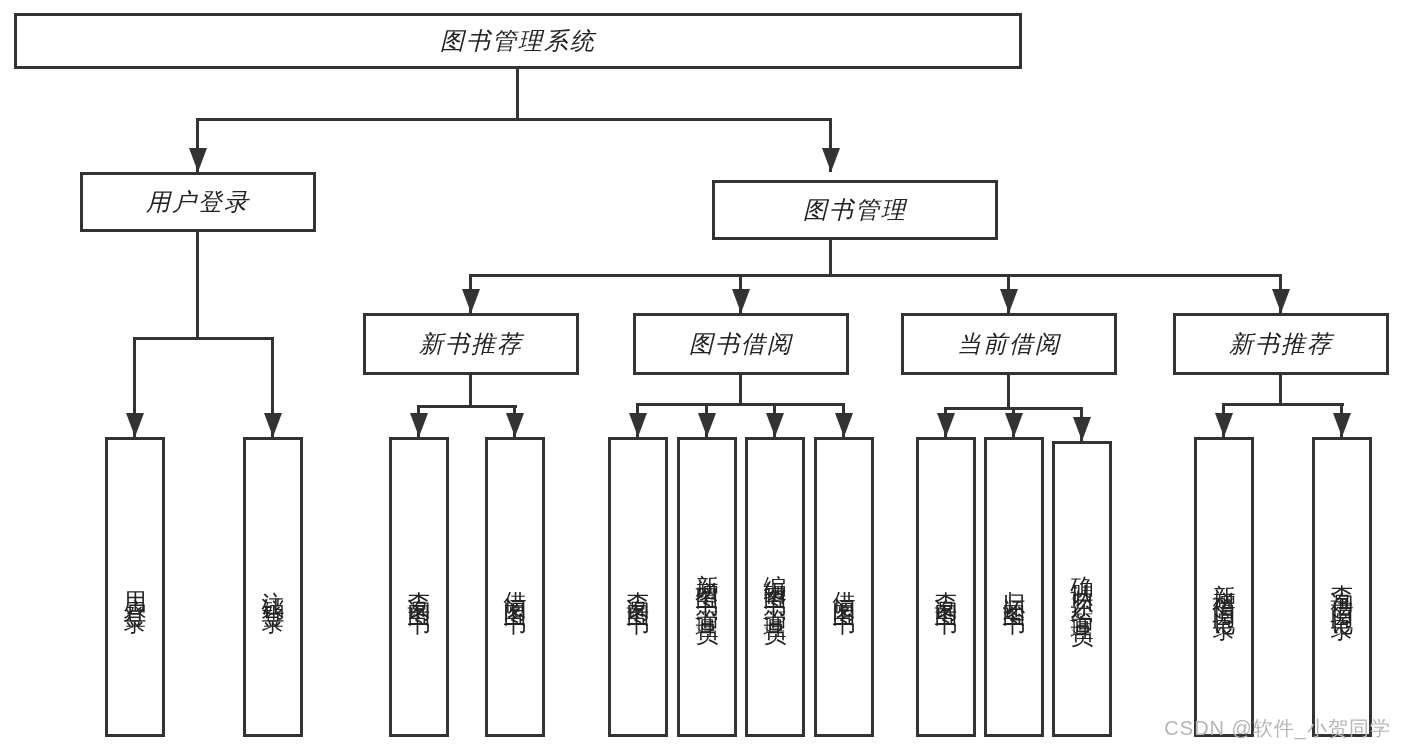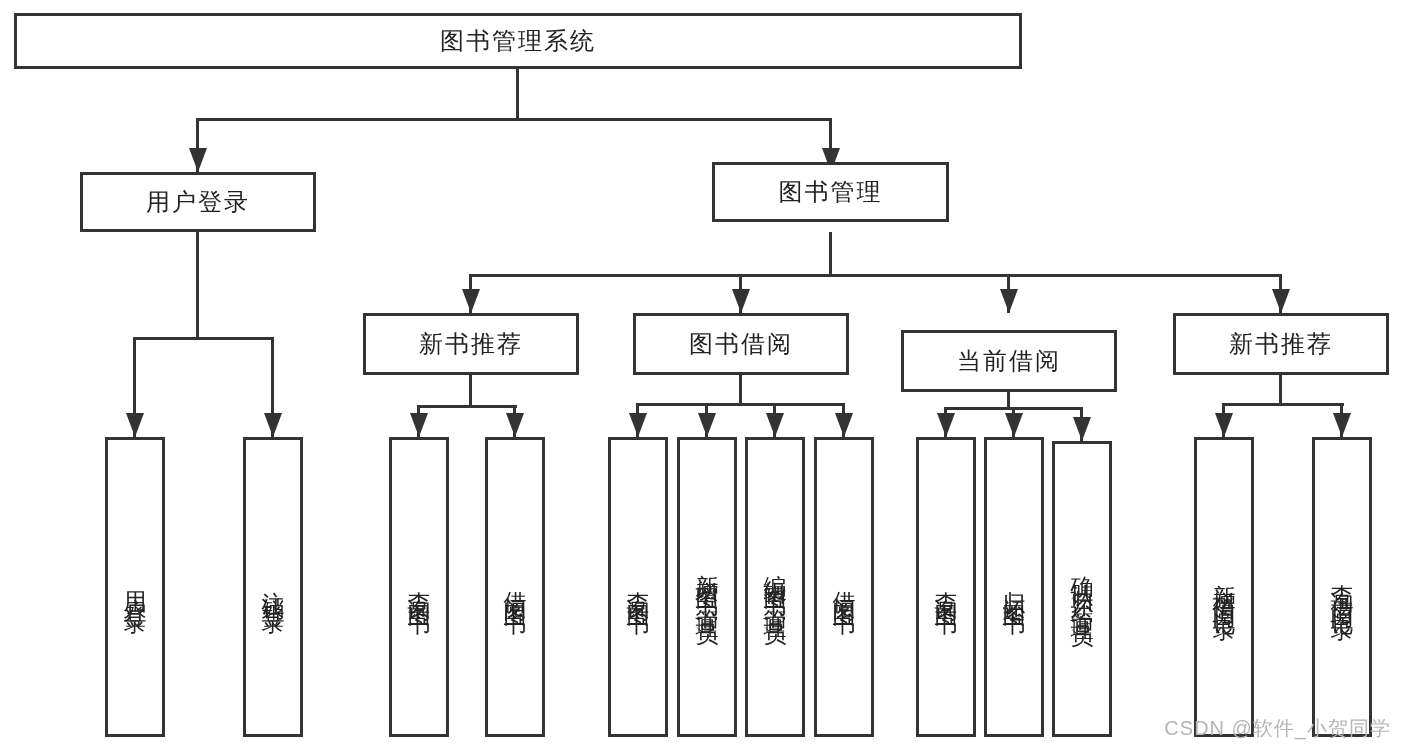--- a/index.html
+++ b/index.html
@@ -14,21 +14,21 @@
     content:""; position:absolute; bottom:0; left:50%; margin-left:-9px;
     width:0; height:0;
     border-left:9px solid transparent; border-right:9px solid transparent;
     border-top:24px solid var(--line);
   }
 
   
   .hbox {
     position:absolute; box-sizing:border-box; border:3px solid var(--line);
     background:var(--bg); display:flex; align-items:center; justify-content:center;
-    font-size:24px; letter-spacing:2px; color:var(--text); white-space:nowrap;
+    font-size:24px; letter-spacing:2px; color:var(--text); white-space:nowrap;font-style:italic;
   }
   .vbox {
     position:absolute; box-sizing:border-box; top:437px; width:60px; height:300px;
     border:3px solid var(--line); background:var(--bg);
     display:flex; align-items:center; justify-content:center;
   }
   .vbox.low { top:441px; height:296px; }
   .vtext {
     writing-mode:vertical-rl; text-orientation:mixed;
     font-size:23px; letter-spacing:7px; line-height:1; color:var(--text); white-space:nowrap;
@@ -86,31 +86,31 @@
     <i class="stem arr" style="left:1340px;top:403px;height:34px"></i>
   </div>
 
   <div class="hbox" style="left:14px;top:13px;width:1008px;height:56px">
     <span>图书管理系统</span>
   </div>
 
   <div class="hbox" style="left:80px;top:172px;width:236px;height:60px">
     <span>用户登录</span>
   </div>
-  <div class="hbox" style="left:712px;top:162px;width:237px;height:60px">
+  <div class="hbox" style="left:712px;top:180px;width:286px;height:60px">
     <span>图书管理</span>
   </div>
 
   <div class="hbox" style="left:633px;top:313px;width:216px;height:62px">
     <span>图书借阅</span>
   </div>
   <div class="hbox" style="left:363px;top:313px;width:216px;height:62px">
     <span>新书推荐</span>
   </div>
-  <div class="hbox" style="left:901px;top:330px;width:216px;height:62px">
+  <div class="hbox" style="left:901px;top:313px;width:216px;height:62px">
     <span>当前借阅</span>
   </div>
   <div class="hbox" style="left:1173px;top:313px;width:216px;height:62px">
     <span>新书推荐</span>
   </div>
 
   <div class="vbox" style="left:105px">
     <span class="vtext">用户登录</span>
   </div>
   <div class="vbox" style="left:243px">

